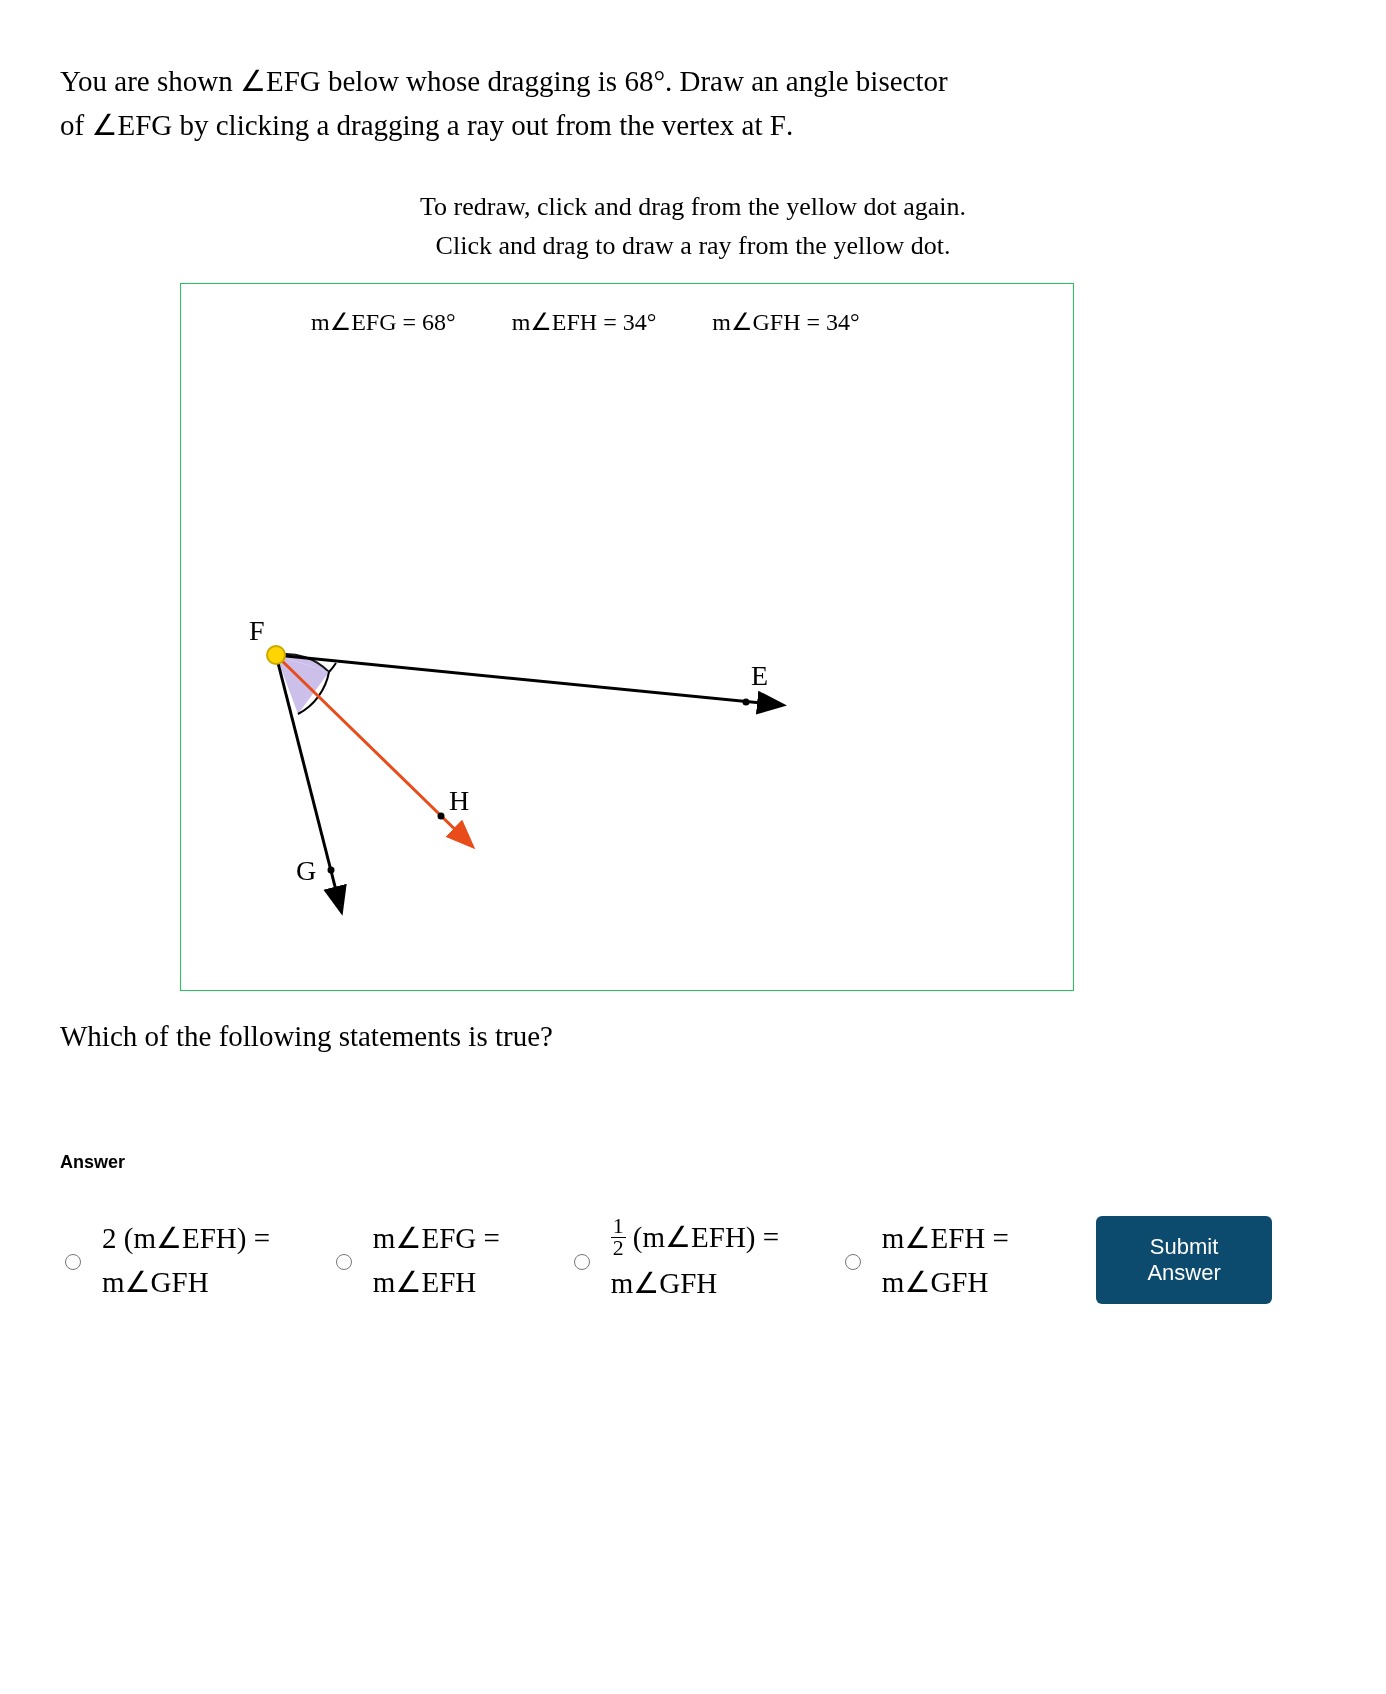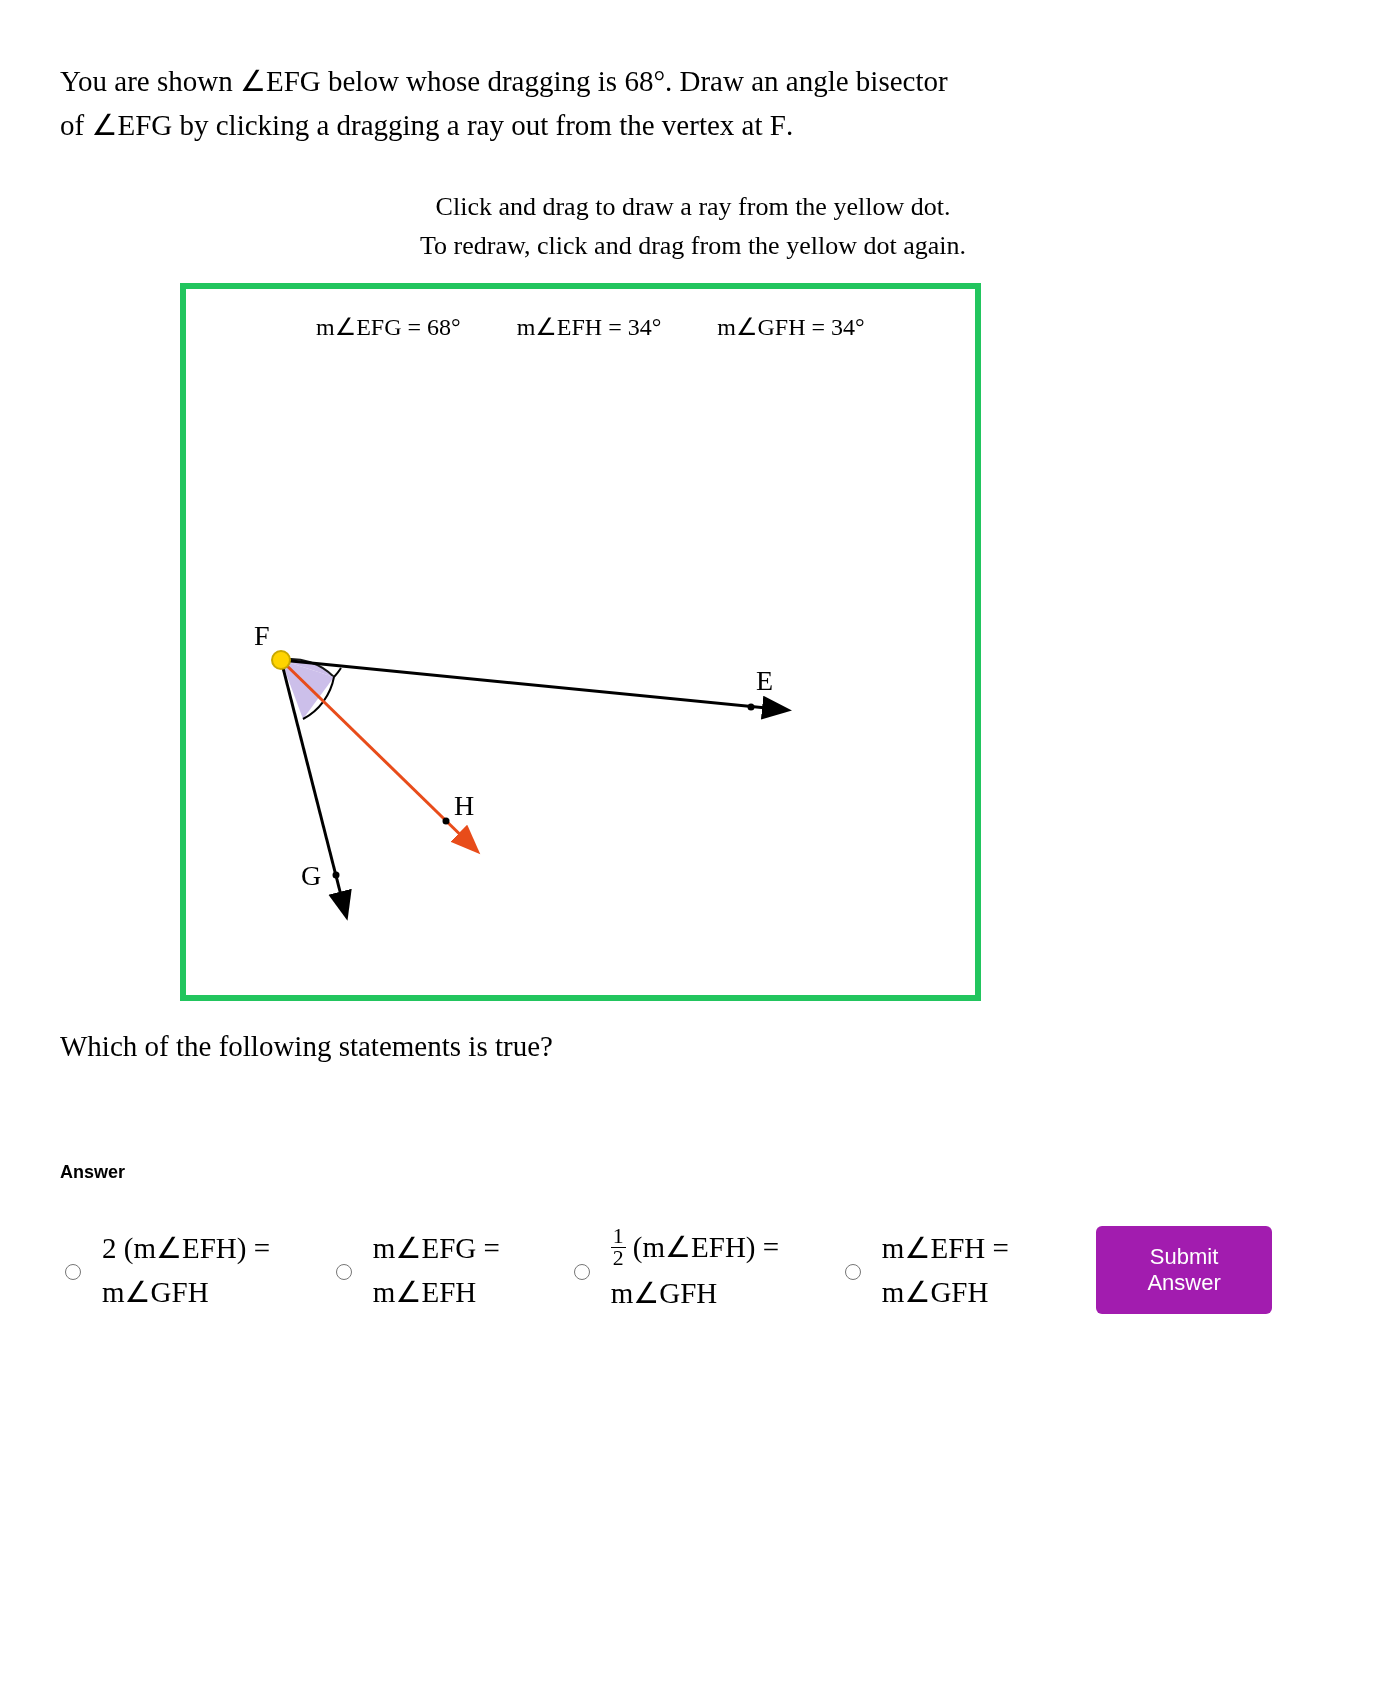--- a/index.html
+++ b/index.html
@@ -30,22 +30,22 @@
   .measurements {
     text-align: left;
     font-size: 24px;
     margin-bottom: 10px;
     padding-left: 130px;
   }
   .measurements span {
     margin-right: 50px;
   }
   .diagram-wrap {
-    border: 6px solid #22c55e;
-    width: 801px;
+    border: 1px solid #22c55e;
+    width: 894px;
     margin-left: 120px;
     box-sizing: border-box;
   }
   .diagram-inner {
     padding: 20px 0 0 0;
   }
   .question-text {
     margin-top: 24px;
     margin-bottom: 90px;
   }
@@ -70,21 +70,21 @@
     display: flex;
     align-items: center;
     gap: 18px;
   }
   .option input[type="radio"] {
     width: 22px;
     height: 22px;
     accent-color: #888;
   }
   .submit-btn {
-    background: #a21caf;
+    background: #0c4a6e;
     color: #fff;
     border: none;
     padding: 18px 32px;
     font-size: 22px;
     border-radius: 6px;
     cursor: pointer;
     font-family: -apple-system, BlinkMacSystemFont, 'Segoe UI', Arial, sans-serif;
     align-self: flex-start;
     margin-left: auto;
     margin-right: 54px;
@@ -104,22 +104,22 @@
 </style>
 </head>
 <body>
 
 <div class="problem-text">
   <span>You are shown </span><span class="angle-sym">∠</span><span class="math-it">EFG</span><span> below whose dragging is </span><span>68°</span><span>. Draw an angle bisector</span><br>
   <span>of </span><span class="angle-sym">∠</span><span class="math-it">EFG</span><span> by clicking a dragging a ray out from the vertex at </span><span class="math-it">F</span><span>.</span>
 </div>
 
 <div class="instructions">
+  <div>To redraw, click and drag from the yellow dot again.</div>
   <div>Click and drag to draw a ray from the yellow dot.</div>
-  <div>To redraw, click and drag from the yellow dot again.</div>
 </div>
 
 <div class="diagram-wrap">
   <div class="diagram-inner">
     <div class="measurements">
       <span>m∠EFG = 68°</span>
       <span>m∠EFH = 34°</span>
       <span>m∠GFH = 34°</span>
     </div>
 

